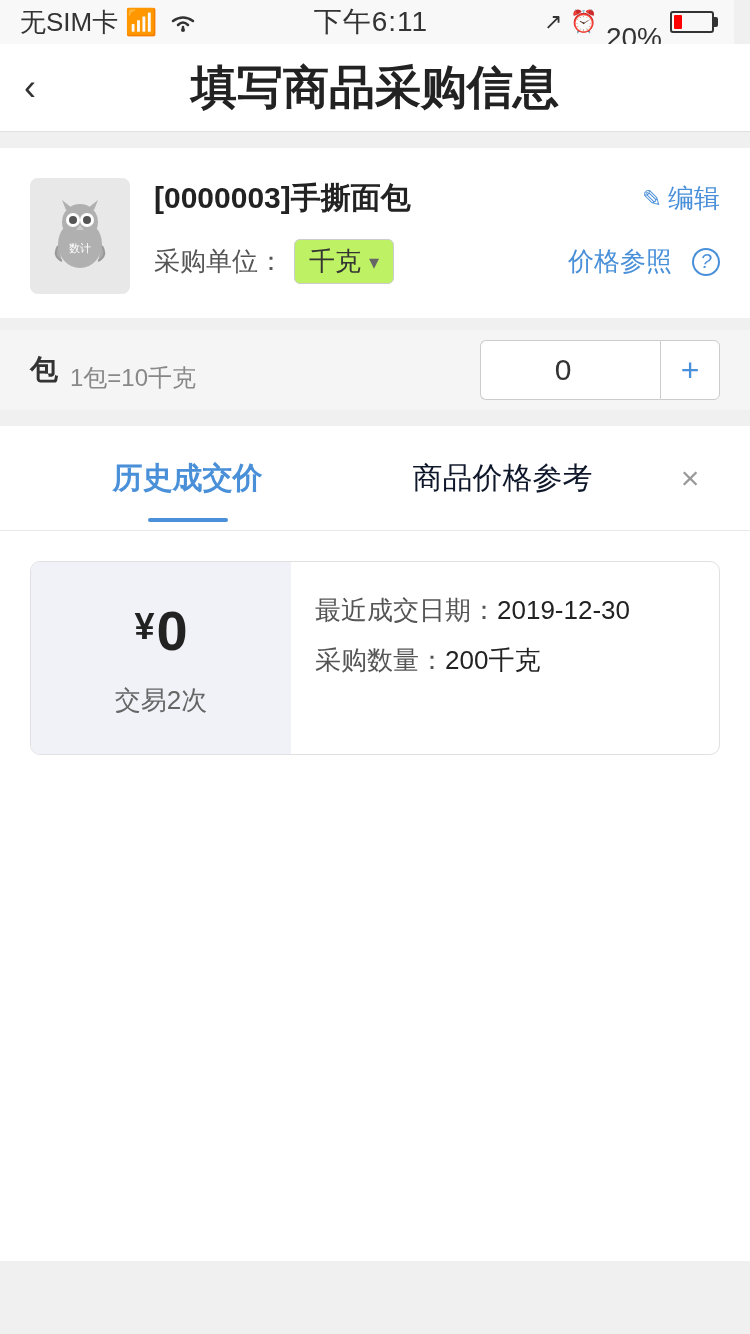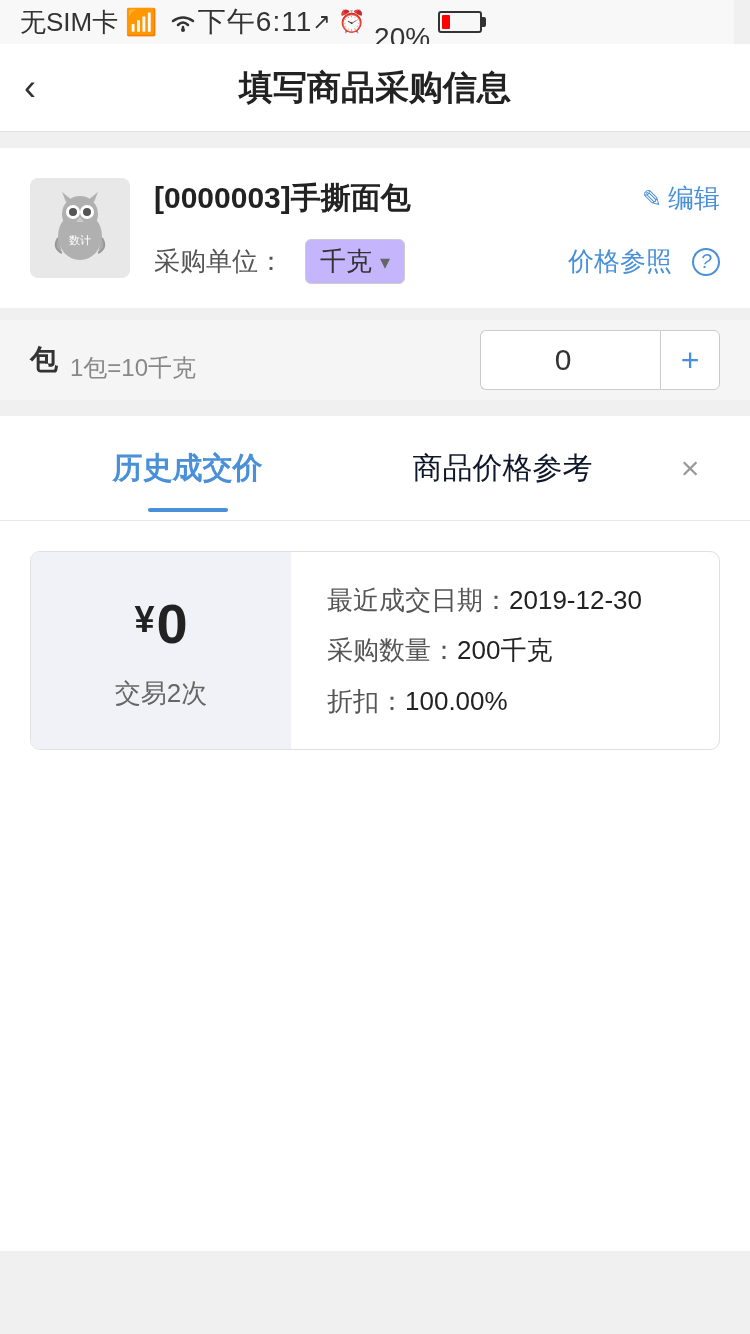--- a/index.html
+++ b/index.html
@@ -12,20 +12,21 @@
       color: #333;
     }
 
     
     .status-bar {
       width: 734px;
       height: 44px;
       background: #f8f8f8;
       display: flex;
       align-items: center;
+      justify-content: space-between;
       padding: 4px 20px;
       font-size: 26px;
     }
     .status-left {
       display: flex;
       align-items: center;
       gap: 10px;
     }
     .status-center {
       font-size: 28px;
@@ -83,37 +84,37 @@
       border-bottom: 1px solid #e0e0e0;
     }
     .nav-back {
       position: absolute;
       left: 24px;
       font-size: 36px;
       color: #333;
       cursor: pointer;
     }
     .nav-title {
-      font-size: 34px;
+      font-size: 46px;
       font-weight: 600;
       color: #222;
     }
 
     
     .product-card {
       background: #fff;
       margin-top: 16px;
       padding: 30px 30px 24px;
       display: flex;
       align-items: flex-start;
       gap: 24px;
     }
     .product-thumbnail {
       width: 100px;
-      height: 100px;
+      height: 116px;
       background: #e8e8e8;
       border-radius: 8px;
       display: flex;
       align-items: center;
       justify-content: center;
       flex-shrink: 0;
     }
     .product-info {
       flex: 1;
     }
@@ -147,21 +148,21 @@
       margin-right: 10px;
     }
     .unit-select {
       display: inline-flex;
       align-items: center;
       border: 1px solid #ccc;
       border-radius: 6px;
       padding: 4px 14px;
       font-size: 26px;
       color: #333;
-      background: #c4b5fd;
+      background: #bef264;
       cursor: pointer;
       gap: 8px;
     }
     .unit-select-text {}
     .unit-chevron {
       font-size: 20px;
       color: #666;
     }
     .price-ref {
       display: flex;
@@ -323,21 +324,21 @@
       margin-top: 8px;
       margin-right: 2px;
     }
     .history-transactions {
       font-size: 26px;
       color: #666;
       margin-top: 20px;
     }
     .history-right {
       flex: 1;
-      padding: 30px 36px;
+      padding: 30px 24px;
       display: flex;
       flex-direction: column;
       gap: 14px;
     }
     .history-detail-row {
       font-size: 26px;
       color: #333;
       line-height: 1.4;
     }
     .history-detail-label {
@@ -412,21 +413,21 @@
 
   <div class="product-info">
     <div class="product-name-row">
       <div class="product-name">[0000003]手撕面包</div>
       <div class="edit-btn">
         <span style="font-size:24px;">✎</span>
         <span>编辑</span>
       </div>
     </div>
     <div class="product-unit-row">
-      <div style="display:flex;align-items:center;gap:11px;">
+      <div style="display:flex;align-items:center;">
         <span class="unit-label">采购单位：</span>
         <div class="unit-select">
           <span class="unit-select-text">千克</span>
           <span class="unit-chevron">▾</span>
         </div>
       </div>
       <div class="price-ref">
         <span>价格参照</span>
         <div class="price-ref-icon">
           <span>?</span>
@@ -469,19 +470,16 @@
         </div>
         <div class="history-transactions">交易2次</div>
       </div>
       <div class="history-right">
         <div class="history-detail-row">
           <span class="history-detail-label">最近成交日期：</span><span class="history-detail-value">2019-12-30</span>
         </div>
         <div class="history-detail-row">
           <span class="history-detail-label">采购数量：</span><span class="history-detail-value">200千克</span>
         </div>
-        <div class="history-detail-row">
-          <span class="history-detail-label">折扣：</span><span class="history-detail-value">100.00%</span>
-        </div>
       </div>
     </div>
   </div>
 </div>
 
 </body></html>

